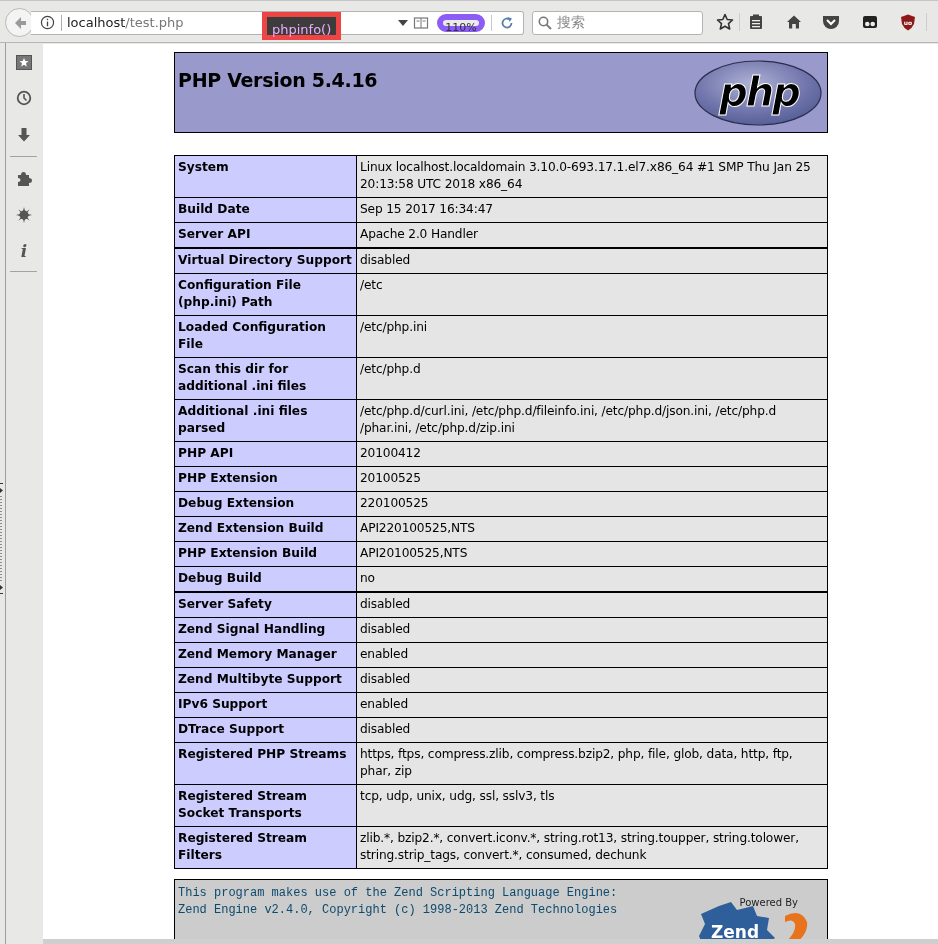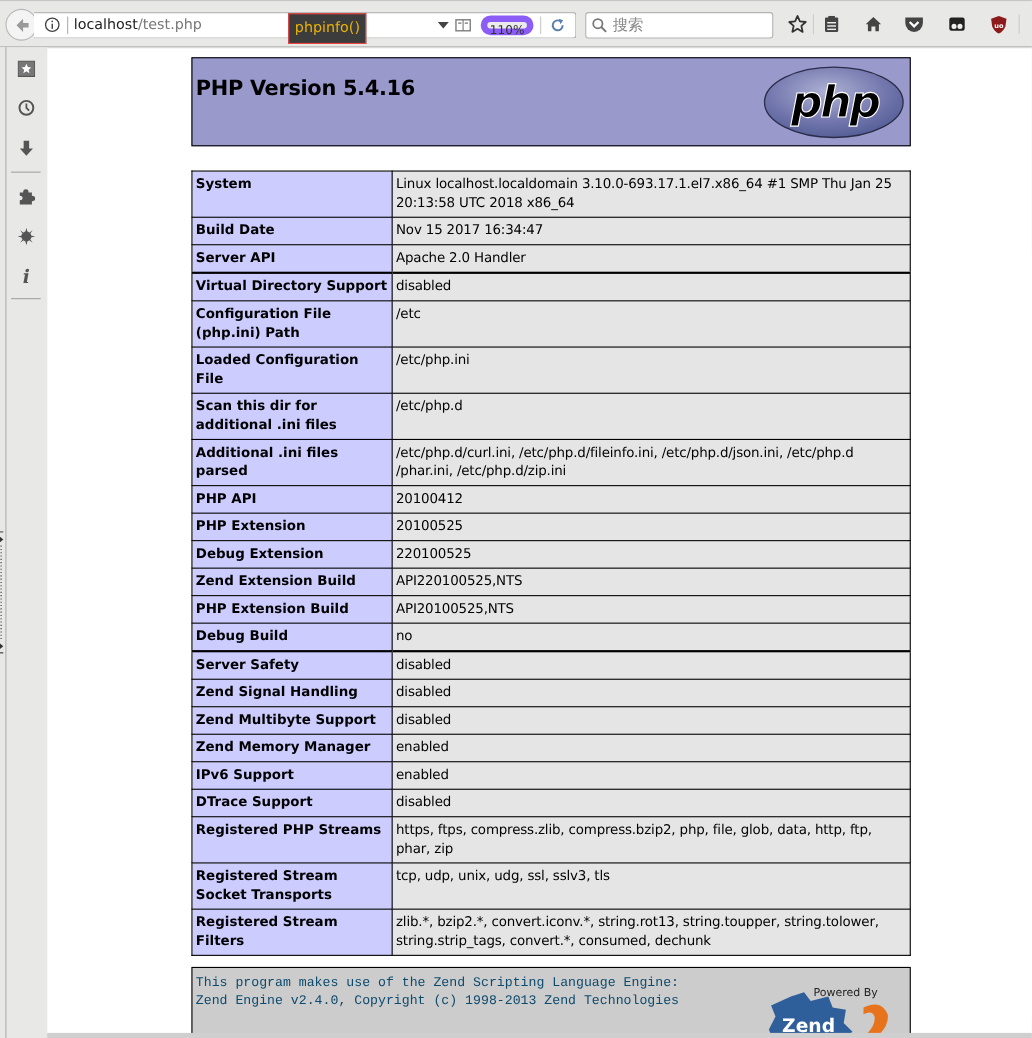--- a/index.html
+++ b/index.html
@@ -6,21 +6,21 @@
   html, body { width: 938px; height: 944px; overflow: hidden; background: #e8e8e7; font-family: "DejaVu Sans", sans-serif; }
 
   
   .toolbar { position: absolute; left: 0; top: 0; width: 938px; height: 43px; background: #e8e8e7; border-top: 1px solid #c6c6c6; border-bottom: 1px solid #b6b6b6; }
   .back-btn { position: absolute; left: 5px; top: 7px; width: 29px; height: 29px; border-radius: 50%; border: 1px solid #b9b9b9; background: #f4f4f4; display: flex; align-items: center; justify-content: center; }
   .urlbar { position: absolute; left: 31px; top: 10px; width: 493px; height: 24px; background: #fff; border: 1px solid #b4b4b4; border-left: none; border-radius: 0 3px 3px 0; }
   .info-icon { position: absolute; left: 9px; top: 3px; width: 15px; height: 15px; }
   .url-sep { position: absolute; left: 30px; top: 3px; width: 1px; height: 16px; background: #b0b0b0; }
   .url-text { position: absolute; left: 36px; top: 3px; font-family: "DejaVu Sans", sans-serif; font-size: 13px; color: #222; white-space: nowrap; }
   .url-text .path { color: #777; }
-  .tooltip { position: absolute; left: 262px; top: 11px; height: 28px; padding: 0 5px; background: #3c3c3c; border: 1px solid #ef4444; color: #eab308; font-size: 13px; line-height: 26px; z-index: 5; white-space: nowrap; }
+  .tooltip { position: absolute; left: 262px; top: 11px; height: 28px; padding: 0 5px; background: #3c3c3c; border: 5px solid #ef4444; color: #f0abfc; font-size: 13px; line-height: 26px; z-index: 5; white-space: nowrap; }
   .dropmarker { position: absolute; left: 367px; top: 8px; width: 0; height: 0; border-left: 5px solid transparent; border-right: 5px solid transparent; border-top: 6px solid #444; }
   .reader-icon { position: absolute; left: 382px; top: 3px; }
   .zoom-badge { position: absolute; left: 406px; top: 2px; width: 48px; height: 18px; border-radius: 9px; background: #ebebeb; border: 6px solid #8b5cf6; font-size: 11px; color: #333; text-align: center; line-height: 16px; }
   .reload-sep { position: absolute; left: 460px; top: 3px; width: 1px; height: 16px; background: #c8c8c8; }
   .reload-icon { position: absolute; left: 468px; top: 3px; }
   .searchbar { position: absolute; left: 532px; top: 10px; width: 171px; height: 24px; background: #fff; border: 1px solid #b4b4b4; border-radius: 3px; }
   .search-icon { position: absolute; left: 5px; top: 4px; }
   .search-ph { position: absolute; left: 24px; top: 2px; font-size: 14px; color: #888; }
   .tb-icon { position: absolute; top: 11px; width: 20px; height: 20px; display: flex; align-items: center; justify-content: center; }
   .tb-sep { position: absolute; top: 12px; width: 1px; height: 18px; background: #ccc; }
@@ -202,21 +202,21 @@
 
   <div class="center" style="top:111px;">
     <table class="phptab">
       <tbody id="rows">
           <tr>
             <td class="e">System</td>
             <td class="v">Linux localhost.localdomain 3.10.0-693.17.1.el7.x86_64 #1 SMP Thu Jan 25 20:13:58 UTC 2018 x86_64</td>
           </tr>
           <tr>
             <td class="e">Build Date</td>
-            <td class="v">Nov 15 2017 16:34:47</td>
+            <td class="v">Sep 15 2017 16:34:47</td>
           </tr>
           <tr>
             <td class="e">Server API</td>
             <td class="v">Apache 2.0 Handler</td>
           </tr>
           <tr class="thick">
             <td class="e">Virtual Directory Support</td>
             <td class="v">disabled</td>
           </tr>
           <tr>
@@ -261,26 +261,26 @@
           </tr>
           <tr class="thick">
             <td class="e">Server Safety</td>
             <td class="v">disabled</td>
           </tr>
           <tr>
             <td class="e">Zend Signal Handling</td>
             <td class="v">disabled</td>
           </tr>
           <tr>
-            <td class="e">Zend Multibyte Support</td>
-            <td class="v">disabled</td>
-          </tr>
-          <tr>
             <td class="e">Zend Memory Manager</td>
             <td class="v">enabled</td>
+          </tr>
+          <tr>
+            <td class="e">Zend Multibyte Support</td>
+            <td class="v">disabled</td>
           </tr>
           <tr>
             <td class="e">IPv6 Support</td>
             <td class="v">enabled</td>
           </tr>
           <tr>
             <td class="e">DTrace Support</td>
             <td class="v">disabled</td>
           </tr>
           <tr>

